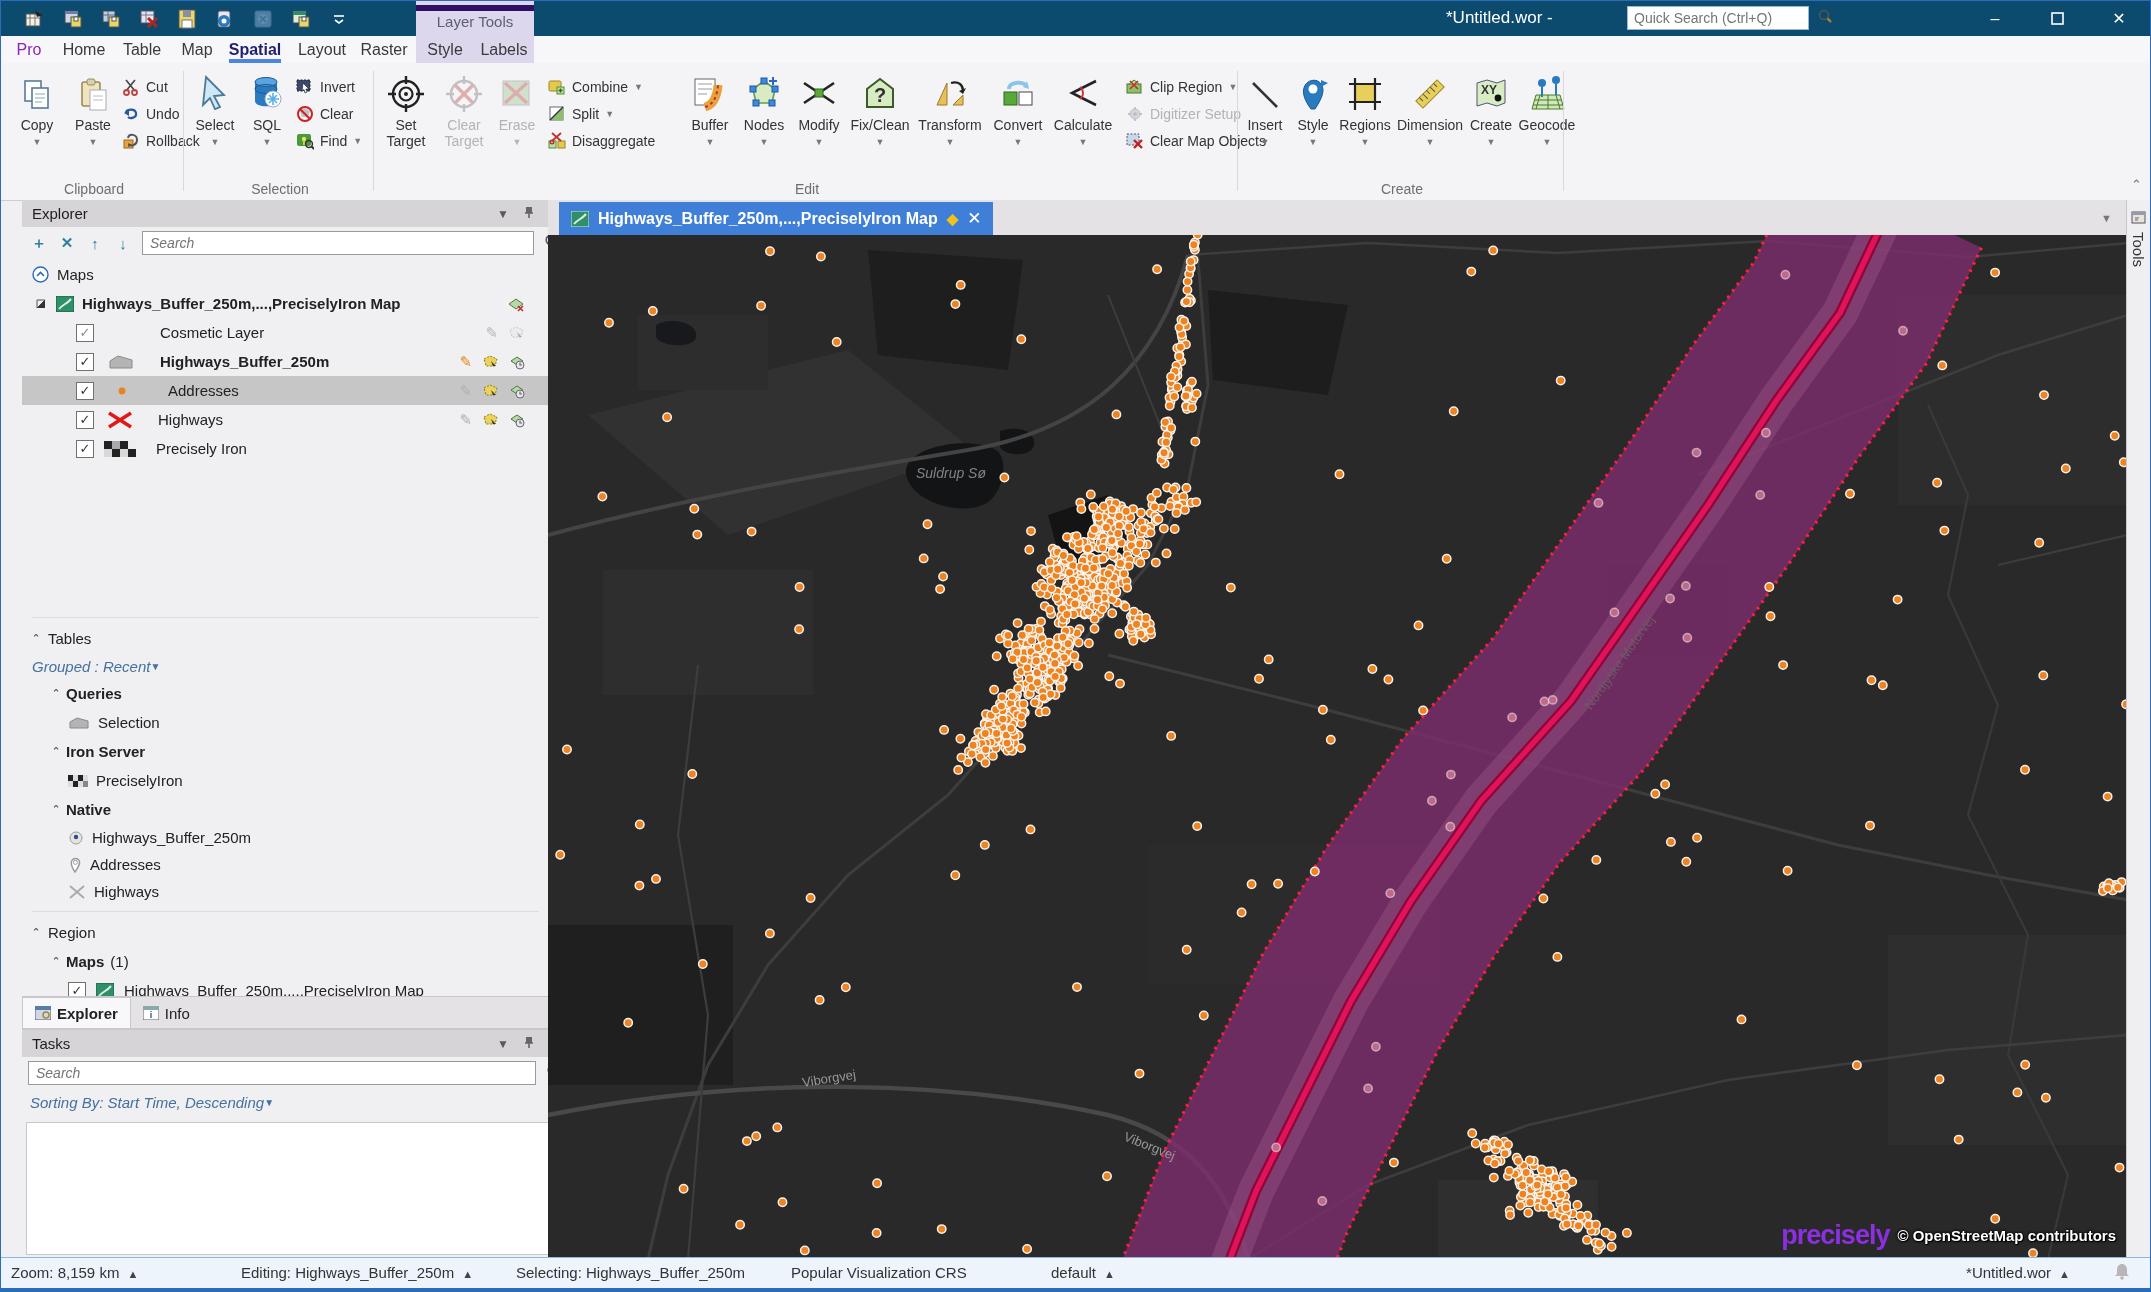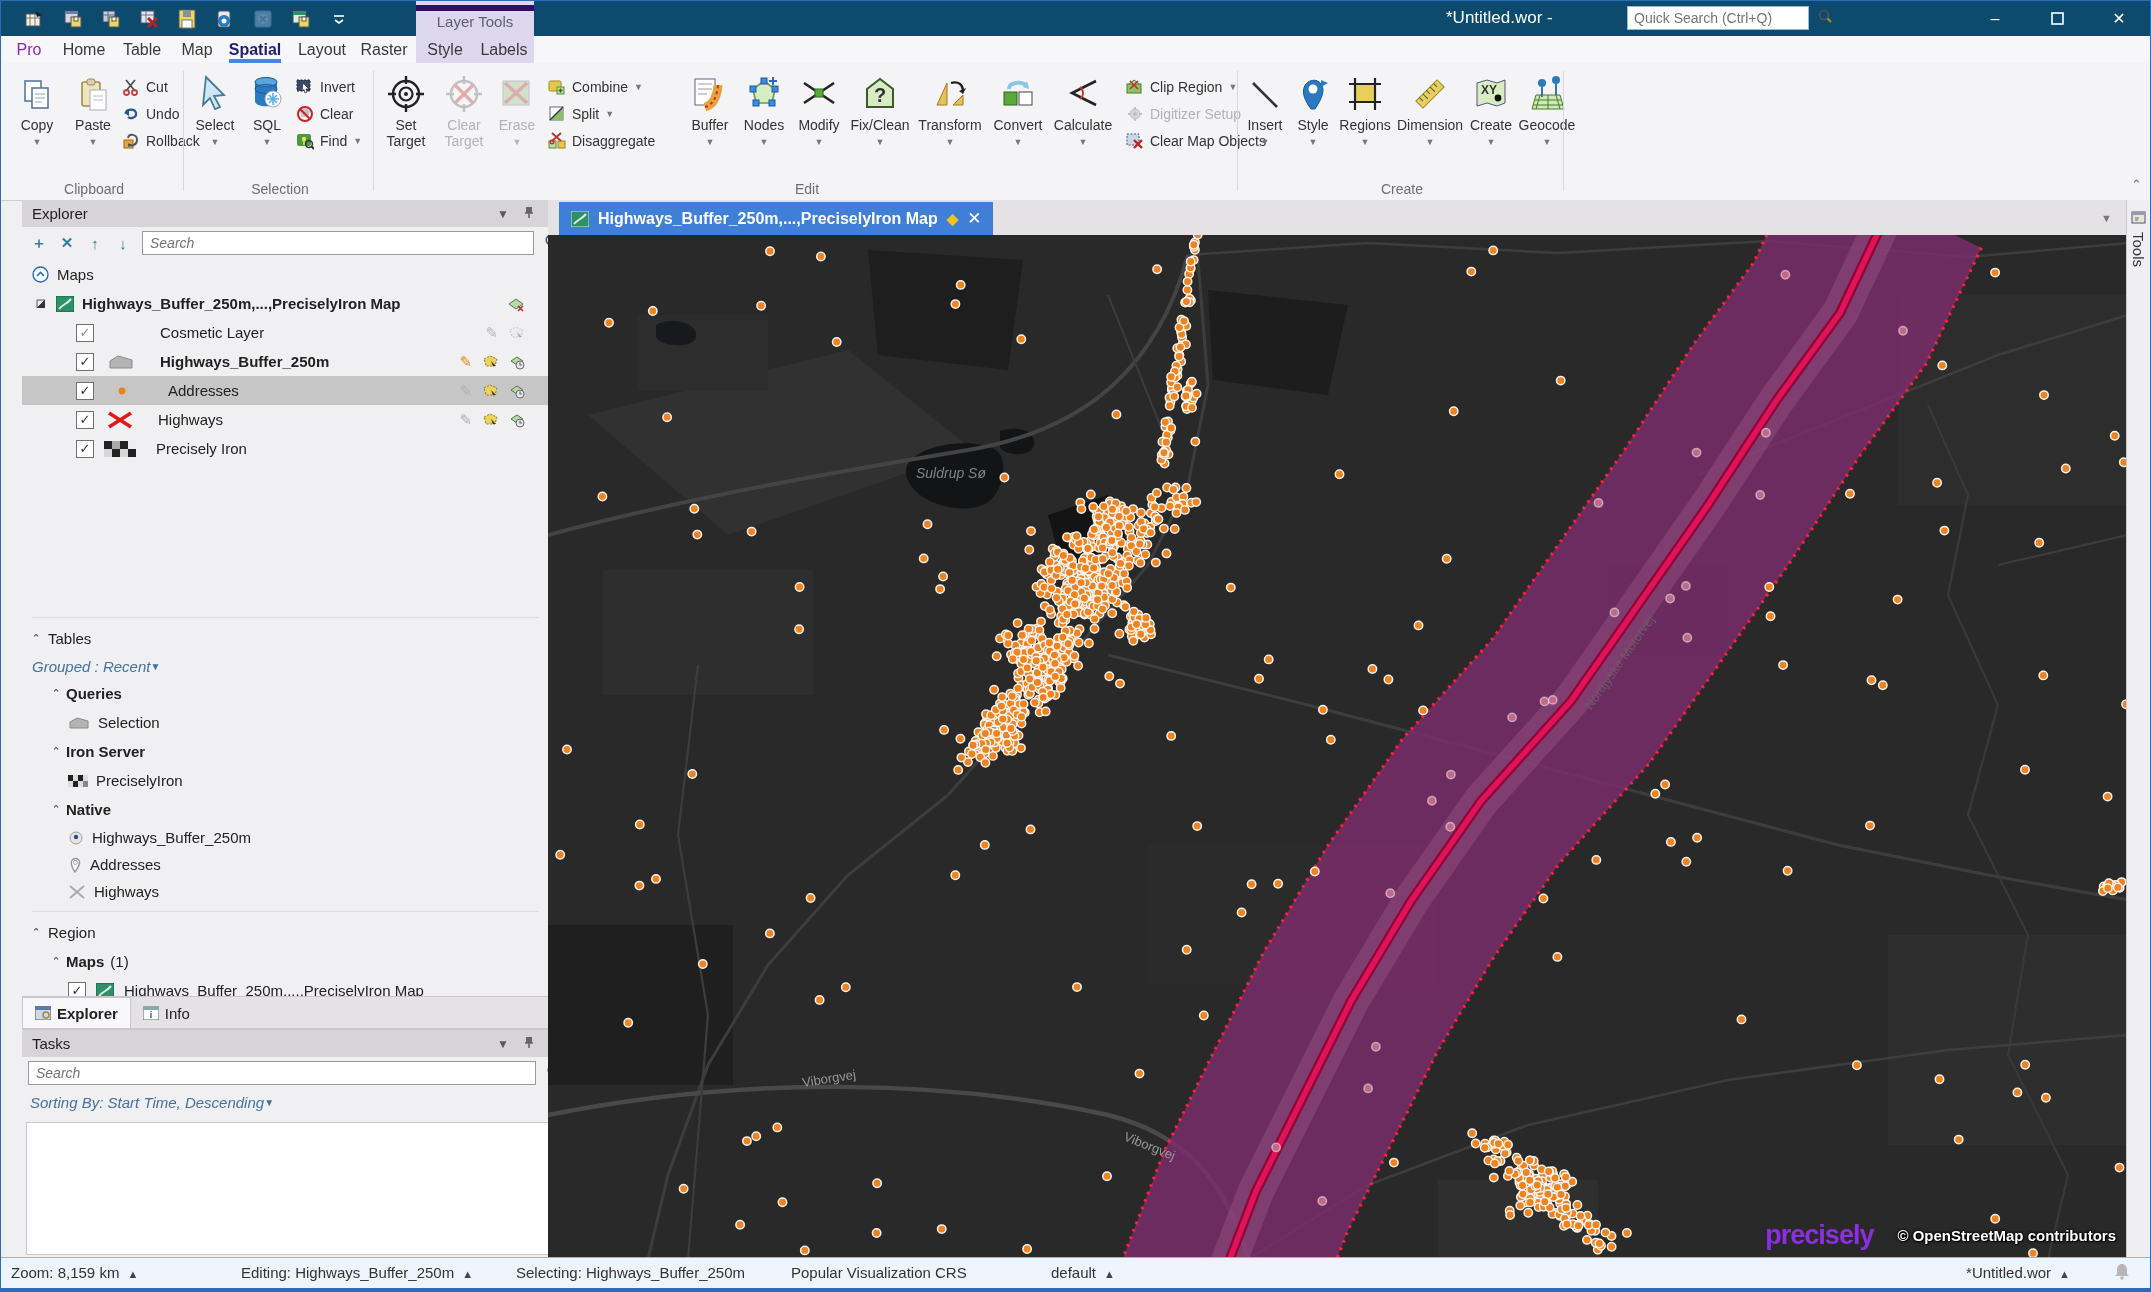--- a/index.html
+++ b/index.html
@@ -76,21 +76,21 @@
   #mapwin{position:absolute;left:547px;top:199px;right:0;height:1059px;background:#e4e2e4;}
   #maptabbar{position:absolute;left:0;top:0;right:24px;height:35px;background:#e4e2e4;border-bottom:1px solid #c9c7cb;}
   #maptab{position:absolute;left:11px;top:2px;height:33px;background:#3f7fd8;color:#fff;display:flex;align-items:center;padding:0 12px;gap:9px;font-size:16px;font-weight:bold;}
   #maptab .dia{color:#f2c21c;font-size:15px;}
   #maptab .x{font-weight:normal;font-size:17px;}
   #tabdd{position:absolute;right:14px;top:12px;color:#777;font-size:11px;}
   #toolstrip{position:absolute;right:0;top:0;width:24px;bottom:0;background:#efeef0;border-left:1px solid #c9c7cb;display:flex;flex-direction:column;align-items:center;padding-top:10px;gap:8px;box-sizing:border-box;}
   #toolstrip .vtext{writing-mode:vertical-rl;font-size:15px;color:#333;}
   #mapcanvas{position:absolute;left:0;top:35px;right:24px;bottom:0;background:#2a2929;overflow:hidden;}
   #mapsvg{position:absolute;left:0;top:0;}
-  #maplogo{position:absolute;right:10px;bottom:8px;display:flex;align-items:center;gap:24px;justify-content:space-between;}
+  #maplogo{position:absolute;right:10px;bottom:8px;display:flex;align-items:center;gap:8px;justify-content:space-between;}
   #maplogo .plogo{font-size:27px;font-weight:bold;color:#8b2fe0;letter-spacing:-1px;}
   #maplogo .attr{color:#fff;font-size:15px;font-weight:bold;text-shadow:0 0 3px #000,0 0 3px #000,1px 1px 0 #000;}
   
   #statusbar{position:absolute;left:0;bottom:0;width:100%;height:34px;background:#edf4fb;border-top:1px solid #8cb6de;box-sizing:border-box;}
   #statusbar::after{content:"";position:absolute;left:0;bottom:0;width:100%;height:3px;background:#2a6cb8;}
   .sbitem{position:absolute;top:6px;font-size:15px;color:#333;white-space:nowrap;}
   .tri{font-size:11px;color:#444;margin-left:8px;}
 </style>
 </head>
 <body>

